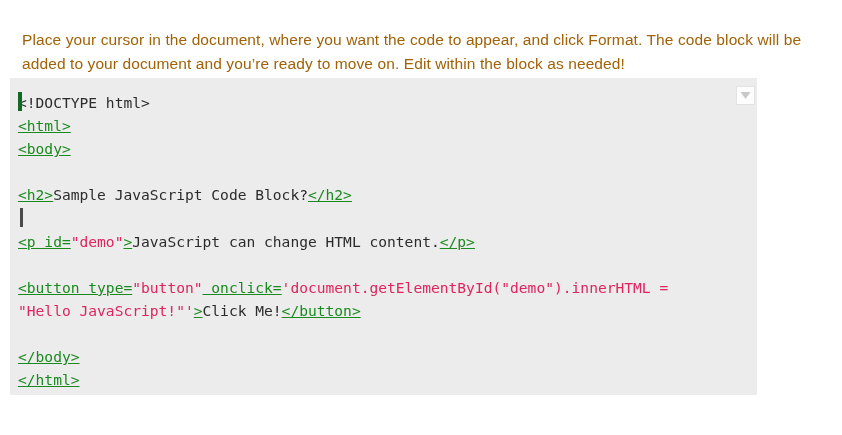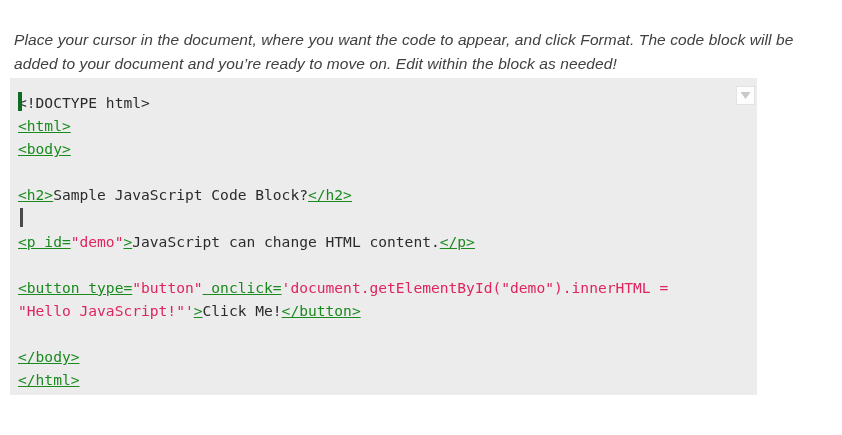--- a/index.html
+++ b/index.html
@@ -11,28 +11,27 @@
     height: 435px;
     background: #ffffff;
     font-family: "Liberation Sans", sans-serif;
     overflow: hidden;
     position: relative;
   }
 
   
   .intro {
     position: absolute;
-    left: 14px;
+    left: 22px;
     top: 12px;
     width: 816px;
     font-size: 15.5px;
     line-height: 24px;
-    color: #404040;
+    color: #a16207;
     letter-spacing: 0.1px;
-    font-style: italic;
   }
 
   
   .code-block {
     position: absolute;
     left: 10px;
     top: 78px;
     width: 747px;
     height: 317px;
     background: #ececec;

